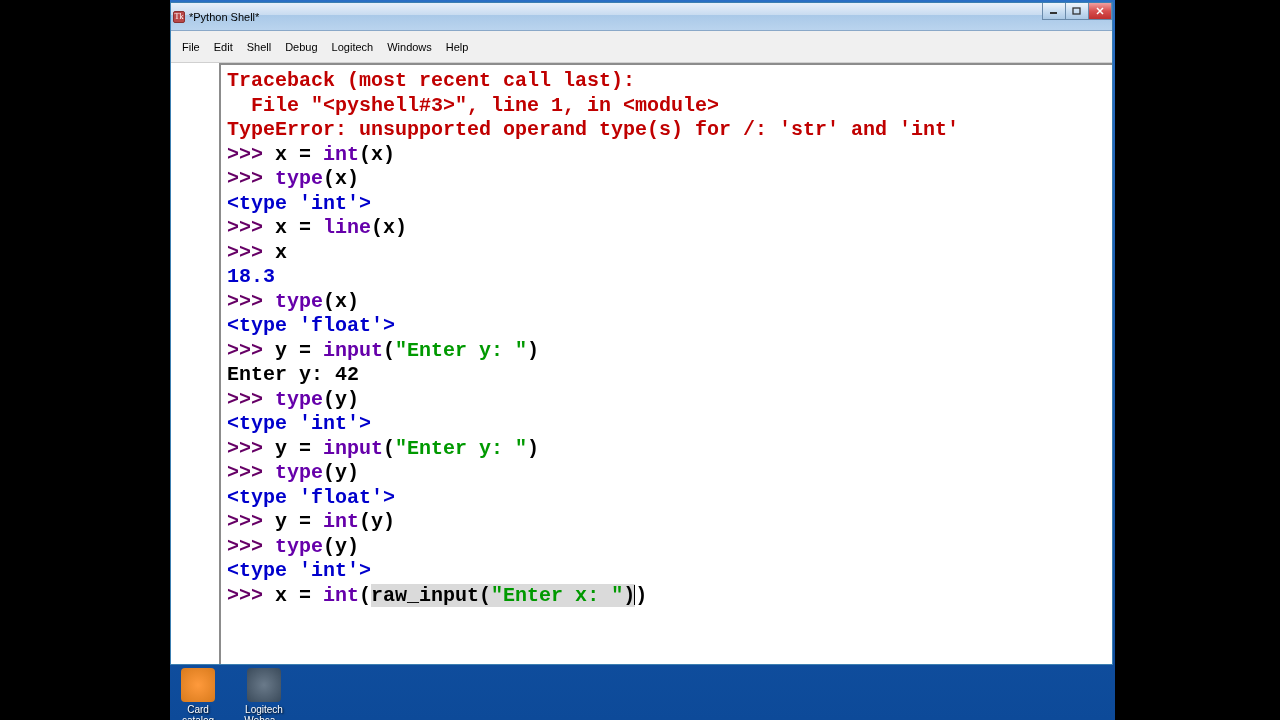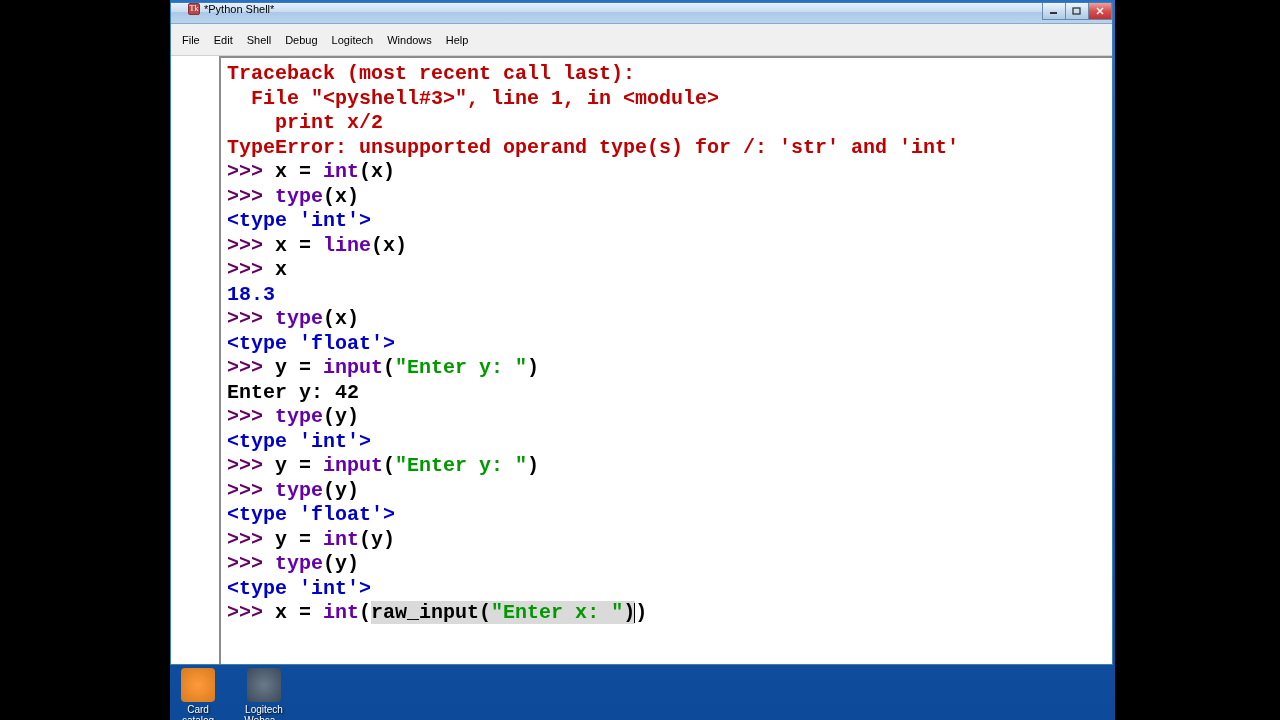--- a/index.html
+++ b/index.html
@@ -18,24 +18,25 @@
   .window {
     position: absolute;
     left: 0; top: 2px;
     width: 943px; height: 663px;
     border: 1px solid #3c7fb1;
     background: #fff;
     display: flex;
     flex-direction: column;
   }
   .titlebar {
-    height: 21px;
+    height: 28px;
     background: linear-gradient(180deg, #e8f0fa 0%, #c8dbf0 45%, #aac9e8 46%, #bad4ee 100%);
     display: flex;
-    padding-left: 17px;
+    align-items: center;
+    padding-left: 2px;
     border-bottom: 1px solid #8aa8c8;
     position: relative;
   }
   .tk-icon {
     width: 12px; height: 12px;
     margin-right: 4px;
     background: #b94848;
     border: 1px solid #8a3030;
     border-radius: 2px;
     font-size: 8px; color: #fff;
@@ -162,21 +163,20 @@
     <span class="menuitem">Shell</span>
     <span class="menuitem">Debug</span>
     <span class="menuitem">Logitech</span>
     <span class="menuitem">Windows</span>
     <span class="menuitem">Help</span>
   </div>
 
   <div class="editor">
 <div class="line err">Traceback (most recent call last):</div>
 <div class="line err">  File "&lt;pyshell#3&gt;", line 1, in &lt;module&gt;</div>
-<div class="line err">    print x/2</div>
 <div class="line err">TypeError: unsupported operand type(s) for /: 'str' and 'int'</div>
 <div class="line"><span class="prompt">&gt;&gt;&gt; </span><span class="code">x = </span><span class="builtin">int</span><span class="code">(x)</span></div>
 <div class="line"><span class="prompt">&gt;&gt;&gt; </span><span class="builtin">type</span><span class="code">(x)</span></div>
 <div class="line out">&lt;type 'int'&gt;</div>
 <div class="line"><span class="prompt">&gt;&gt;&gt; </span><span class="code">x = </span><span class="builtin">line</span><span class="code">(x)</span></div>
 <div class="line"><span class="prompt">&gt;&gt;&gt; </span><span class="code">x</span></div>
 <div class="line out">18.3</div>
 <div class="line"><span class="prompt">&gt;&gt;&gt; </span><span class="builtin">type</span><span class="code">(x)</span></div>
 <div class="line out">&lt;type 'float'&gt;</div>
 <div class="line"><span class="prompt">&gt;&gt;&gt; </span><span class="code">y = </span><span class="builtin">input</span><span class="code">(</span><span class="str">"Enter y: "</span><span class="code">)</span></div>

